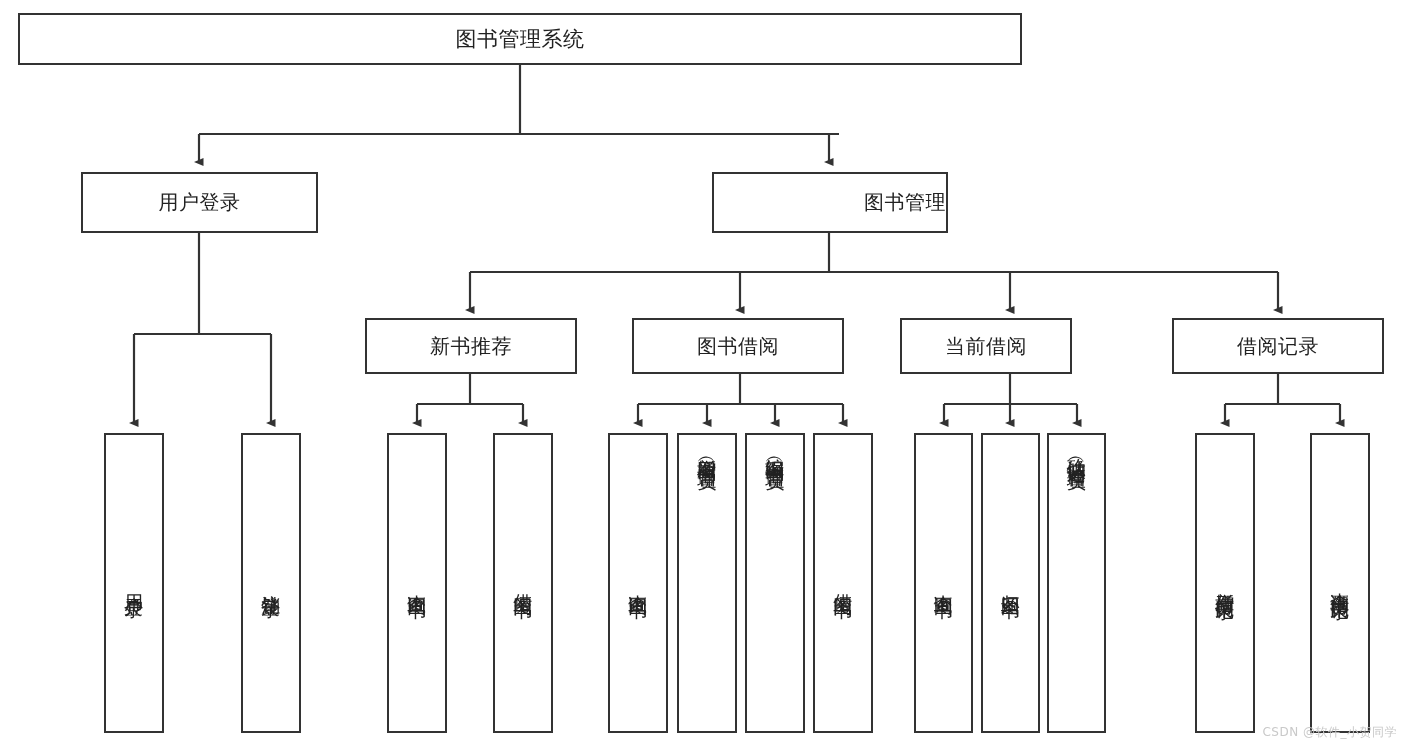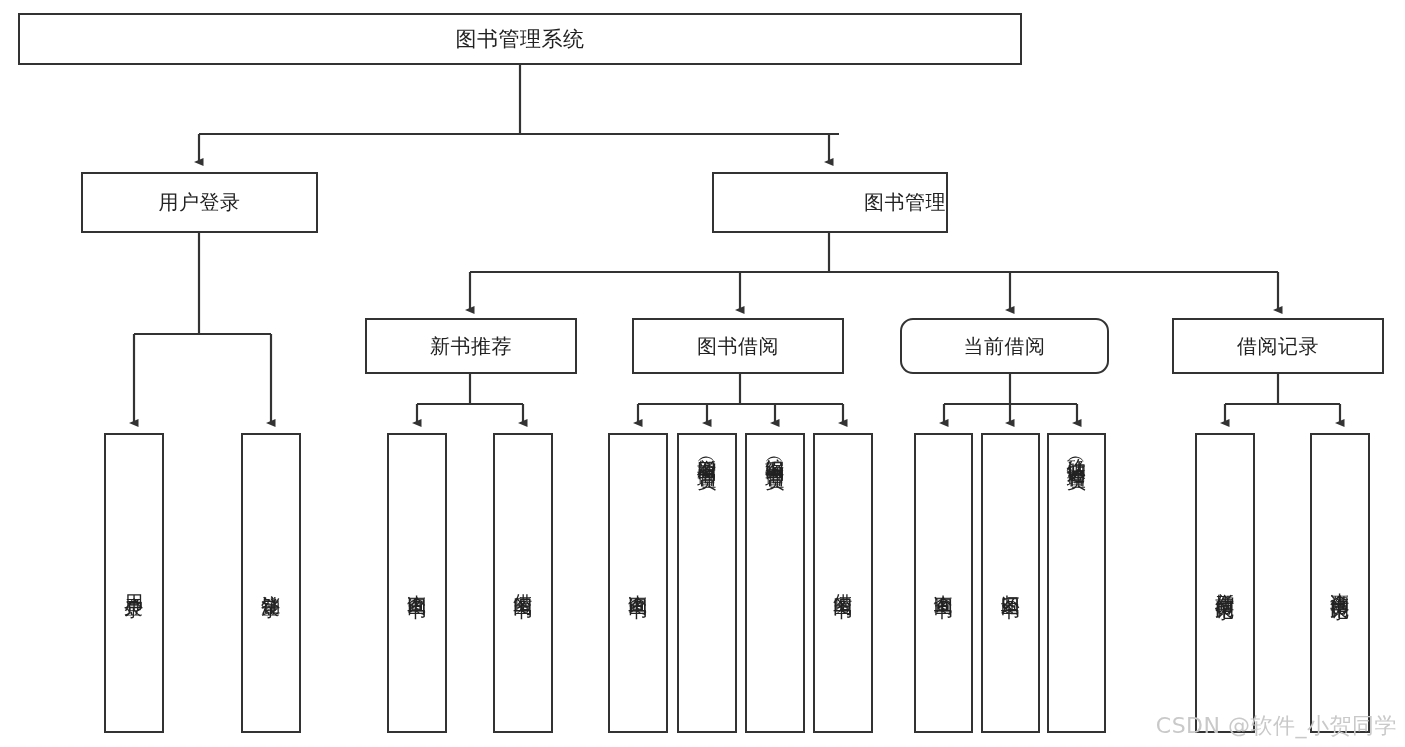--- a/index.html
+++ b/index.html
@@ -57,21 +57,21 @@
     padding-top: 8px;
   }
   .node.vertical.center-text {
     align-items: center;
     padding-top: 0;
   }
   .watermark {
     position: absolute;
     right: 8px;
     bottom: 6px;
-    font-size: 22px;
+    font-size: 12px;
     color: #c9c9c9;
     letter-spacing: 0.5px;
     user-select: none;
     white-space: pre;
   }
 </style>
 </head>
 <body>
 
 <div id="diagram-root">
@@ -136,21 +136,21 @@
   <div class="node" style="left:712px; top:172px; width:236px; height:61px;justify-content:flex-end;">
     <span class="label">图书管理</span>
   </div>
 
   <div class="node" style="left:632px; top:318px; width:212px; height:56px;">
     <span class="label">图书借阅</span>
   </div>
   <div class="node" style="left:365px; top:318px; width:212px; height:56px;">
     <span class="label">新书推荐</span>
   </div>
-  <div class="node" style="left:900px; top:318px; width:209px; height:56px;border-radius:13px;">
+  <div class="node" style="left:900px; top:318px; width:172px; height:56px;">
     <span class="label">当前借阅</span>
   </div>
   <div class="node" style="left:1172px; top:318px; width:212px; height:56px;align-items:center;">
     <span class="label">借阅记录</span>
   </div>
 
   <div class="node vertical center-text" style="left:104px; top:433px; width:60px; height:300px;">
     <span class="label">用户登录</span>
   </div>
   <div class="node vertical center-text" style="left:241px; top:433px; width:60px; height:300px;">

